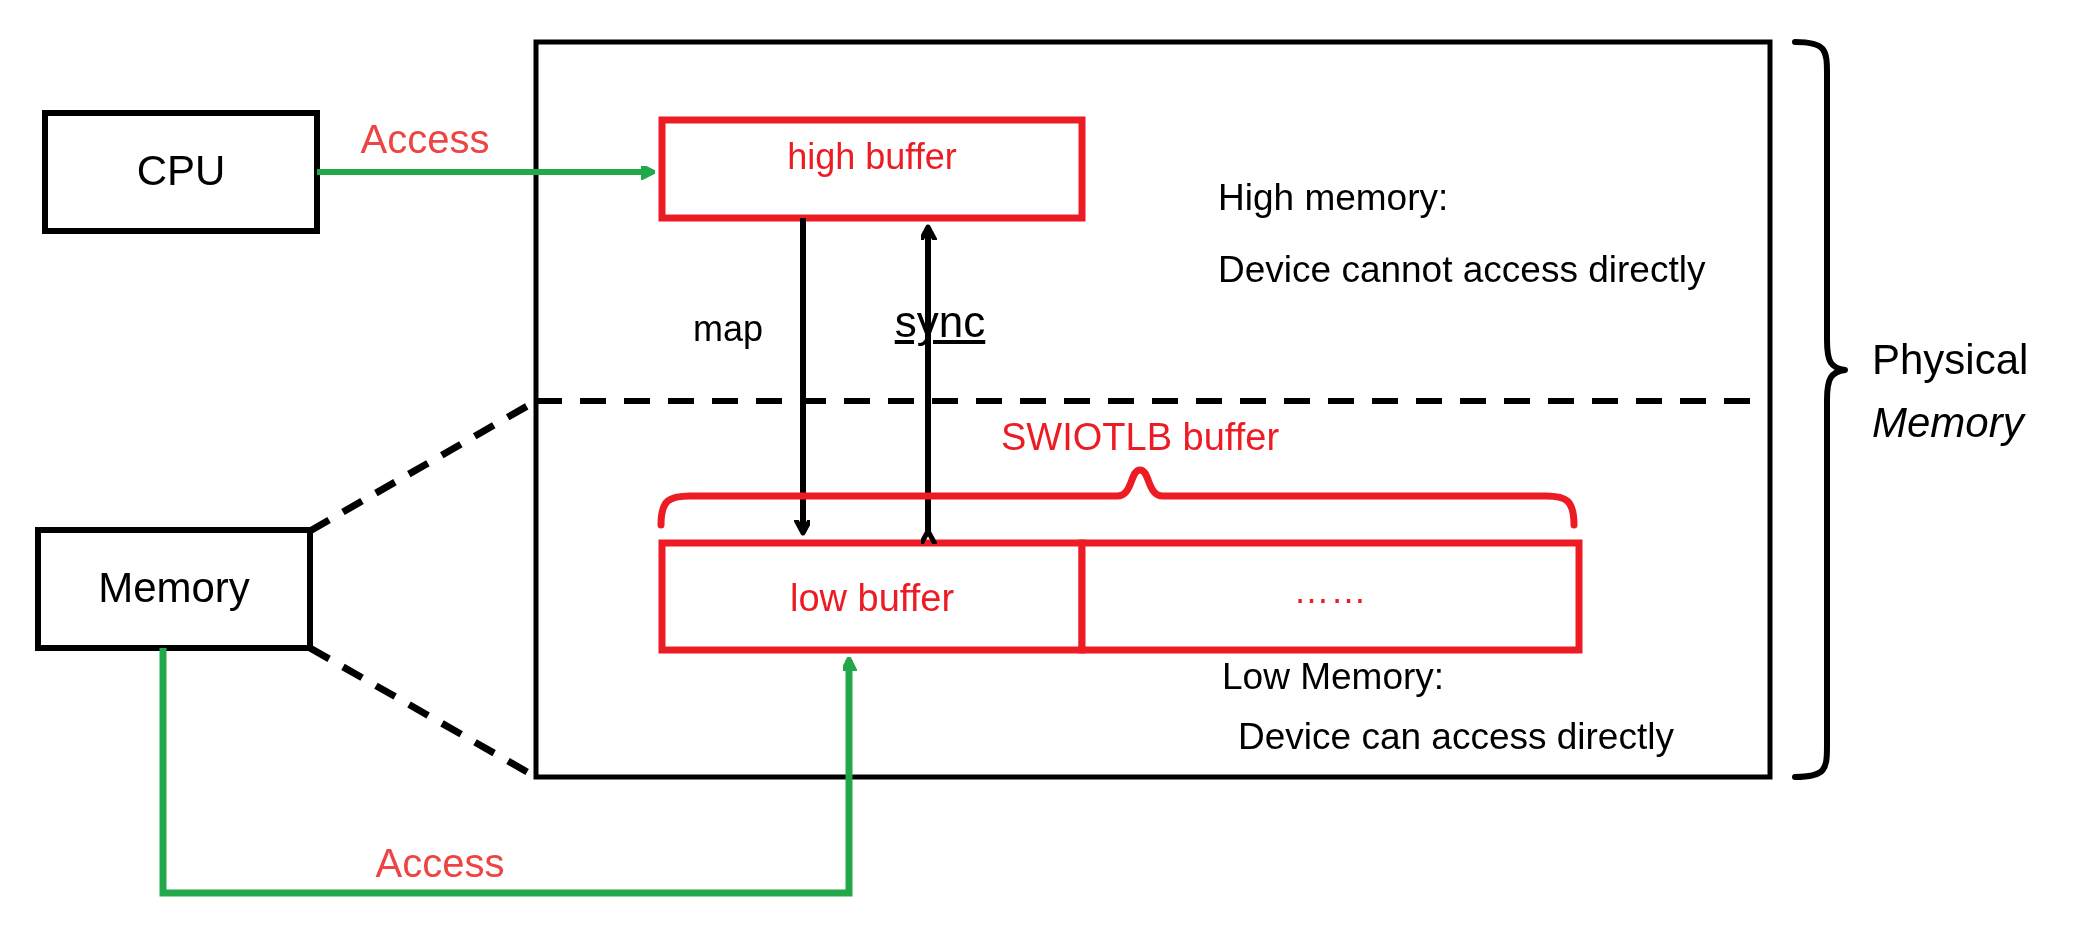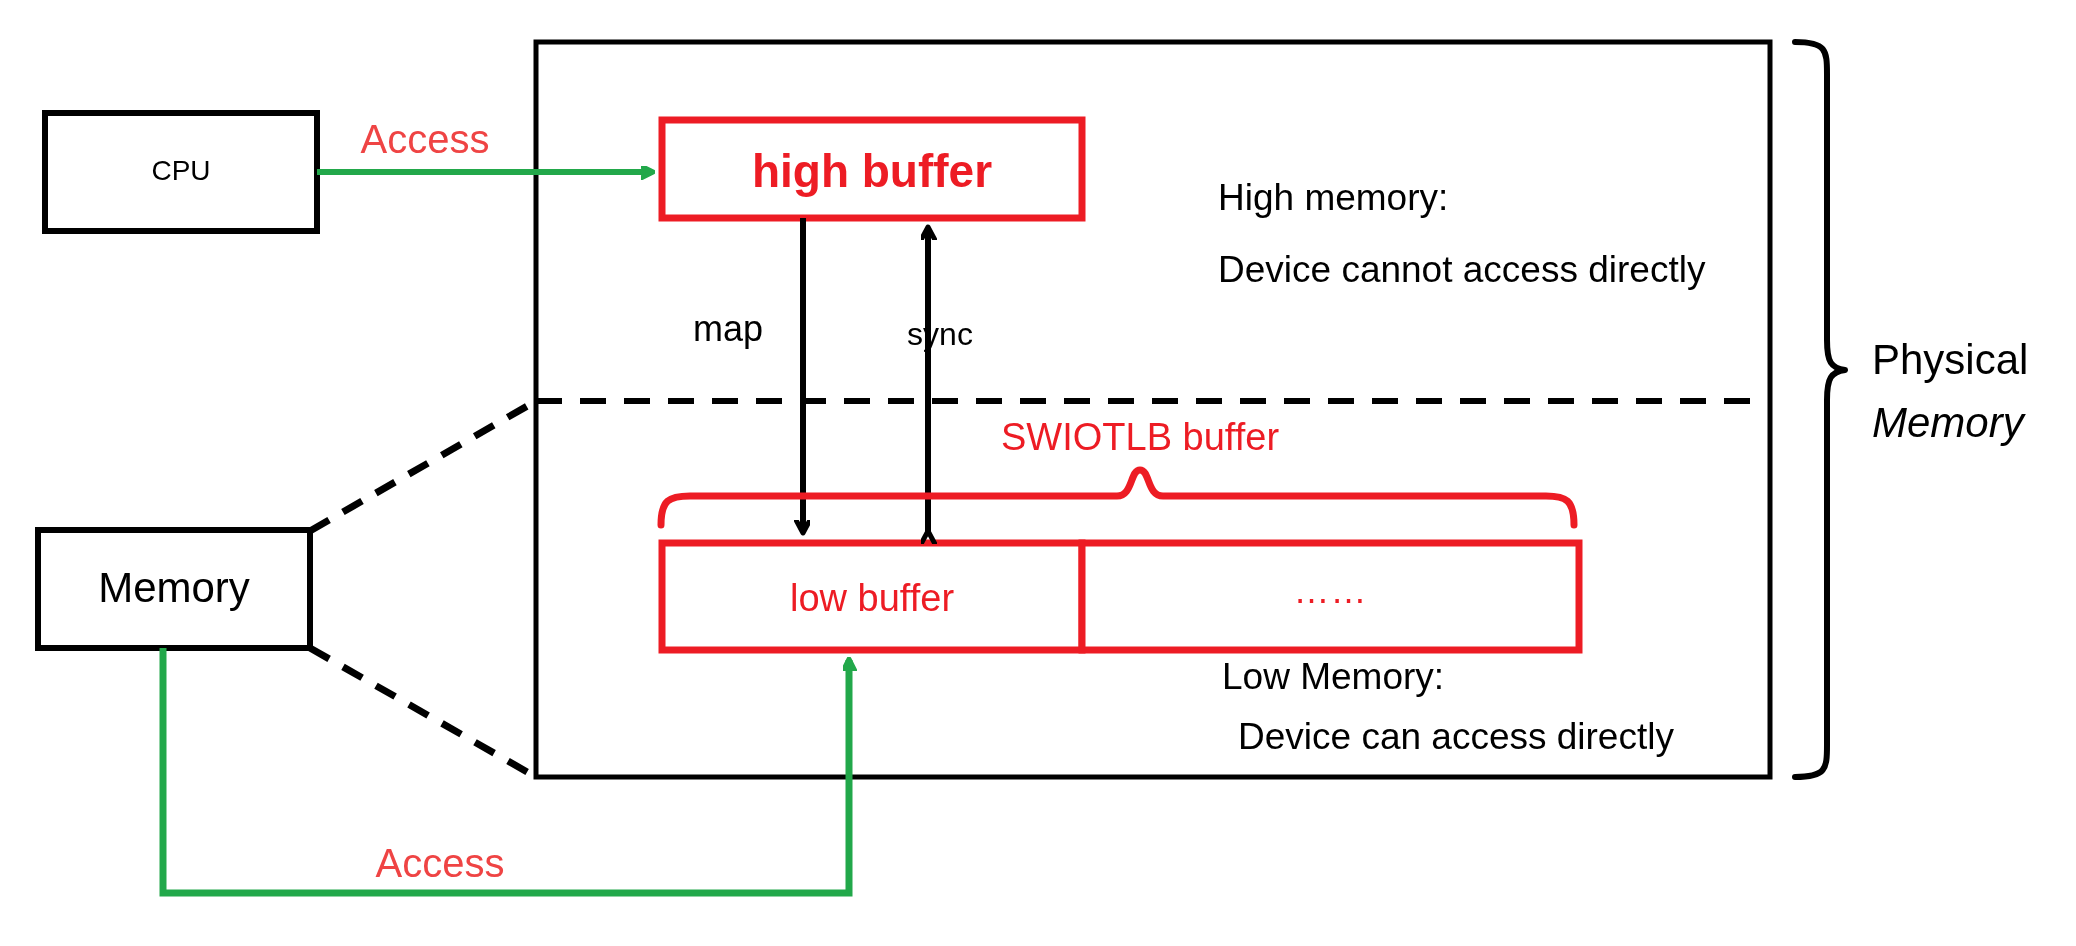--- a/index.html
+++ b/index.html
@@ -73,37 +73,37 @@
 
     <line x1="803" y1="218" x2="803" y2="532" stroke="#000000" stroke-width="6" marker-end="url(#arrowBlack)"></line>
 
     <line x1="928" y1="532" x2="928" y2="228" stroke="#000000" stroke-width="6" marker-start="url(#arrowBlack)" marker-end="url(#arrowBlack)"></line>
 
     <path d="M 661,525 C 661,500 669,496 690,496 L 1117,496 C 1133,496 1130,470 1140,470 C 1150,470 1147,496 1163,496 L 1546,496 C 1566,496 1574,500 1574,525" fill="none" stroke="#ED1C24" stroke-width="7" stroke-linecap="round" stroke-linejoin="round"></path>
 
     <path d="M 1795,42 C 1826,42 1827,50 1827,74 L 1827,340 C 1827,362 1831,368 1845,370 C 1831,372 1827,378 1827,400 L 1827,745 C 1827,769 1826,777 1795,777" fill="none" stroke="#000000" stroke-width="6" stroke-linecap="round" stroke-linejoin="round"></path>
   </svg>
 
-  <div class="lbl lbl-black center" style="left:45px; top:146px; width:272px; font-size:28px;margin-top:8px;">CPU</div>
+  <div class="lbl lbl-black center" style="left:45px; top:146px; width:272px; font-size:42px;">CPU</div>
 
   <div class="lbl lbl-black center" style="left:38px; top:563px; width:272px; font-size:42px;">Memory</div>
 
   <div class="lbl lbl-green center" style="left:325px; top:116px; width:200px; font-size:40px;">Access</div>
 
   <div class="lbl lbl-green center" style="left:340px; top:840px; width:200px; font-size:40px;">Access</div>
 
-  <div class="lbl lbl-red center" style="left:662px; top:144px; width:420px; font-size:46px;font-weight:bold;">high buffer</div>
+  <div class="lbl lbl-red center" style="left:662px; top:136px; width:420px; font-size:36px;">high buffer</div>
 
   <div class="lbl lbl-red center" style="left:662px; top:576px; width:420px; font-size:38px;">low buffer</div>
 
   <div class="lbl lbl-red center" style="left:1082px; top:570px; width:497px; font-size:36px; letter-spacing:1px;">……</div>
 
   <div class="lbl lbl-black center" style="left:668px; top:308px; width:120px; font-size:36px;">map</div>
 
-  <div class="lbl lbl-black center" style="left:880px; top:316px; width:120px; font-size:32px;">sync</div>
+  <div class="lbl lbl-black center" style="left:880px; top:296px; width:120px; font-size:44px;text-decoration:underline;">sync</div>
 
   <div class="lbl lbl-black" style="left:1218px; top:176px; font-size:37px;">High memory:</div>
 
   <div class="lbl lbl-red center" style="left:930px; top:415px; width:420px; font-size:38px;">SWIOTLB buffer</div>
   <div class="lbl lbl-black" style="left:1218px; top:236px; font-size:37px;margin-top:12px;">Device cannot access directly</div>
 
   <div class="lbl lbl-black" style="left:1222px; top:655px; font-size:37px;">Low Memory:</div>
   <div class="lbl lbl-black" style="left:1238px; top:715px; font-size:37px;">Device can access directly</div>
 
   <div class="lbl lbl-black" style="left:1872px; top:335px; font-size:42px;">Physical</div>

